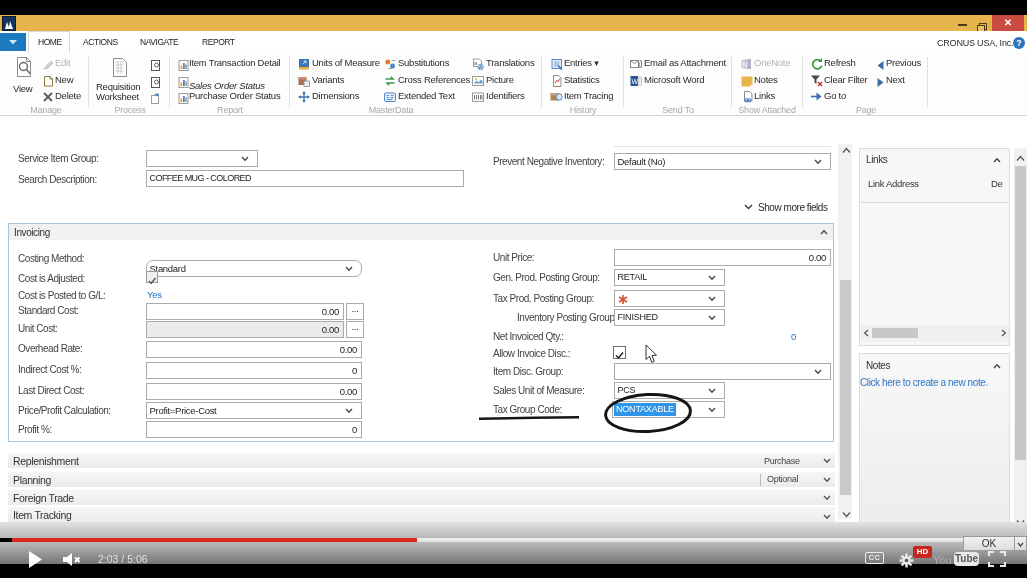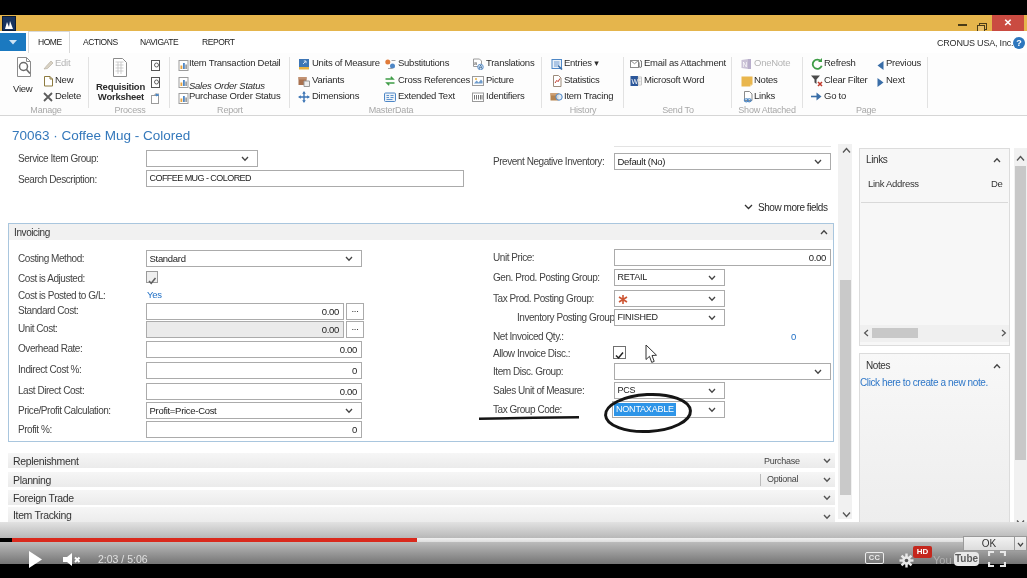--- a/index.html
+++ b/index.html
@@ -98,21 +98,21 @@
           <path d="M2 2 L10 10 M10 2 L2 10" stroke="#5c5c5c" stroke-width="1.8"></path>
         </svg></div>
     <div class="rbt" style="left:55px;top:89.5px;">Delete</div>
 
     <div class="ab" style="left:112px;top:57px;width:16px;height:21px;">
       <svg width="16" height="21">
           <path d="M1.5 1.5 h9 l4 4 v14 h-13Z" fill="#fff" stroke="#8b8b8b"></path>
           <path d="M3.5 5 h8 M3.5 8 h8 M3.5 11 h8 M3.5 14 h8 M6 5 v12 M9 5 v12" stroke="#bbb" stroke-width="0.7"></path>
         </svg>
     </div>
-    <div class="rbt" style="left:96px;top:82px;text-align:right;width:48px;line-height:9.5px;font-weight:bold;">Requisition<br>Worksheet</div>
+    <div class="rbt" style="left:96px;top:82px;text-align:left;width:48px;line-height:9.5px;">Requisition<br>Worksheet</div>
     <div class="ric" style="left:150px;top:57px;"><svg width="11" height="11">
           <rect x="1.5" y="0.5" width="8" height="10" fill="#fff" stroke="#555"></rect>
           <circle cx="6.5" cy="5" r="2" fill="none" stroke="#555" stroke-width="0.9"></circle>
         </svg></div>
     <div class="ric" style="left:150px;top:73.5px;"><svg width="11" height="11">
           <rect x="1.5" y="0.5" width="8" height="10" fill="#fff" stroke="#555"></rect>
           <circle cx="6.5" cy="5" r="2" fill="none" stroke="#555" stroke-width="0.9"></circle>
         </svg></div>
     <div class="ric" style="left:150px;top:89.5px;"><svg width="11" height="11">
           <rect x="1.5" y="2.5" width="7" height="8" fill="#fff" stroke="#9b9b9b"></rect>
@@ -265,21 +265,20 @@
           <path d="M8.5 1 L2.5 5.5 L8.5 10Z" fill="#3a6ea8"></path>
         </svg></div>
     <div class="rbt" style="left:886px;top:57px;">Previous</div>
     <div class="ric" style="left:875px;top:73.5px;"><svg width="11" height="11">
           <path d="M2.5 1 L8.5 5.5 L2.5 10Z" fill="#3a6ea8"></path>
         </svg></div>
     <div class="rbt" style="left:886px;top:73.5px;">Next</div>
   </div>
 
   <div class="ab" style="left:0;top:116px;width:1027px;height:408px;background:#fff;"></div>
-  <div class="ab" style="left:12px;top:128px;font-size:13.5px;color:#3478bb;white-space:nowrap;">70063 · Coffee Mug - Colored</div>
   <div id="form-top">
     <div class="lbl" style="left:18px;top:153px;">Service Item Group:</div>
     <div class="fld" style="left:146px;top:150px;width:110px;">
       <svg class="chev" style="right:8px;top:5px;" width="8" height="6" viewBox="0 0 8 6">
           <path d="M1 1 L4 4.2 L7 1" fill="none" stroke="#444" stroke-width="1.3"></path>
         </svg>
     </div>
     <div class="lbl" style="left:18px;top:174px;">Search Description:</div>
     <div class="fld" style="left:146px;top:170px;width:316px;">
         <span class="vl caps" style="letter-spacing:-0.55px;">COFFEE MUG - COLORED</span>
@@ -299,21 +298,21 @@
   </div>
   <div id="invoicing">
     <div class="ab" style="left:8px;top:223px;width:826px;height:219px;border:1px solid #a9c6de;background:#fff;box-sizing:border-box;"></div>
     <div class="ab" style="left:9px;top:224px;width:824px;height:16px;background:#f1f1f1;"></div>
     <div class="t11" style="left:14px;top:227px;">Invoicing</div>
     <svg class="ab" style="left:820px;top:229px;" width="8" height="6" viewBox="0 0 8 6">
         <path d="M1 5 L4 1.8 L7 5" fill="none" stroke="#444" stroke-width="1.3"></path>
       </svg>
 
     <div class="lbl" style="left:18px;top:252.5px;">Costing Method:</div>
-    <div class="fld" style="left:146px;top:250px;width:214px;">
+    <div class="fld" style="left:146px;top:260px;width:214px;border-radius:7px;">
         <span class="vl">Standard</span>
       <svg class="chev" style="right:8px;top:5px;" width="8" height="6" viewBox="0 0 8 6">
           <path d="M1 1 L4 4.2 L7 1" fill="none" stroke="#444" stroke-width="1.3"></path>
         </svg>
       </div>
     <div class="lbl" style="left:18px;top:273px;">Cost is Adjusted:</div>
     <div class="ab" style="left:146px;top:271px;width:10px;height:10px;border:1px solid #9a9a9a;background:#efefef;">
       <svg width="10" height="10">
           <path d="M2 5 L4.2 7.3 L8.5 2" fill="none" stroke="#5f5f5f" stroke-width="1.5"></path>
         </svg></div>

